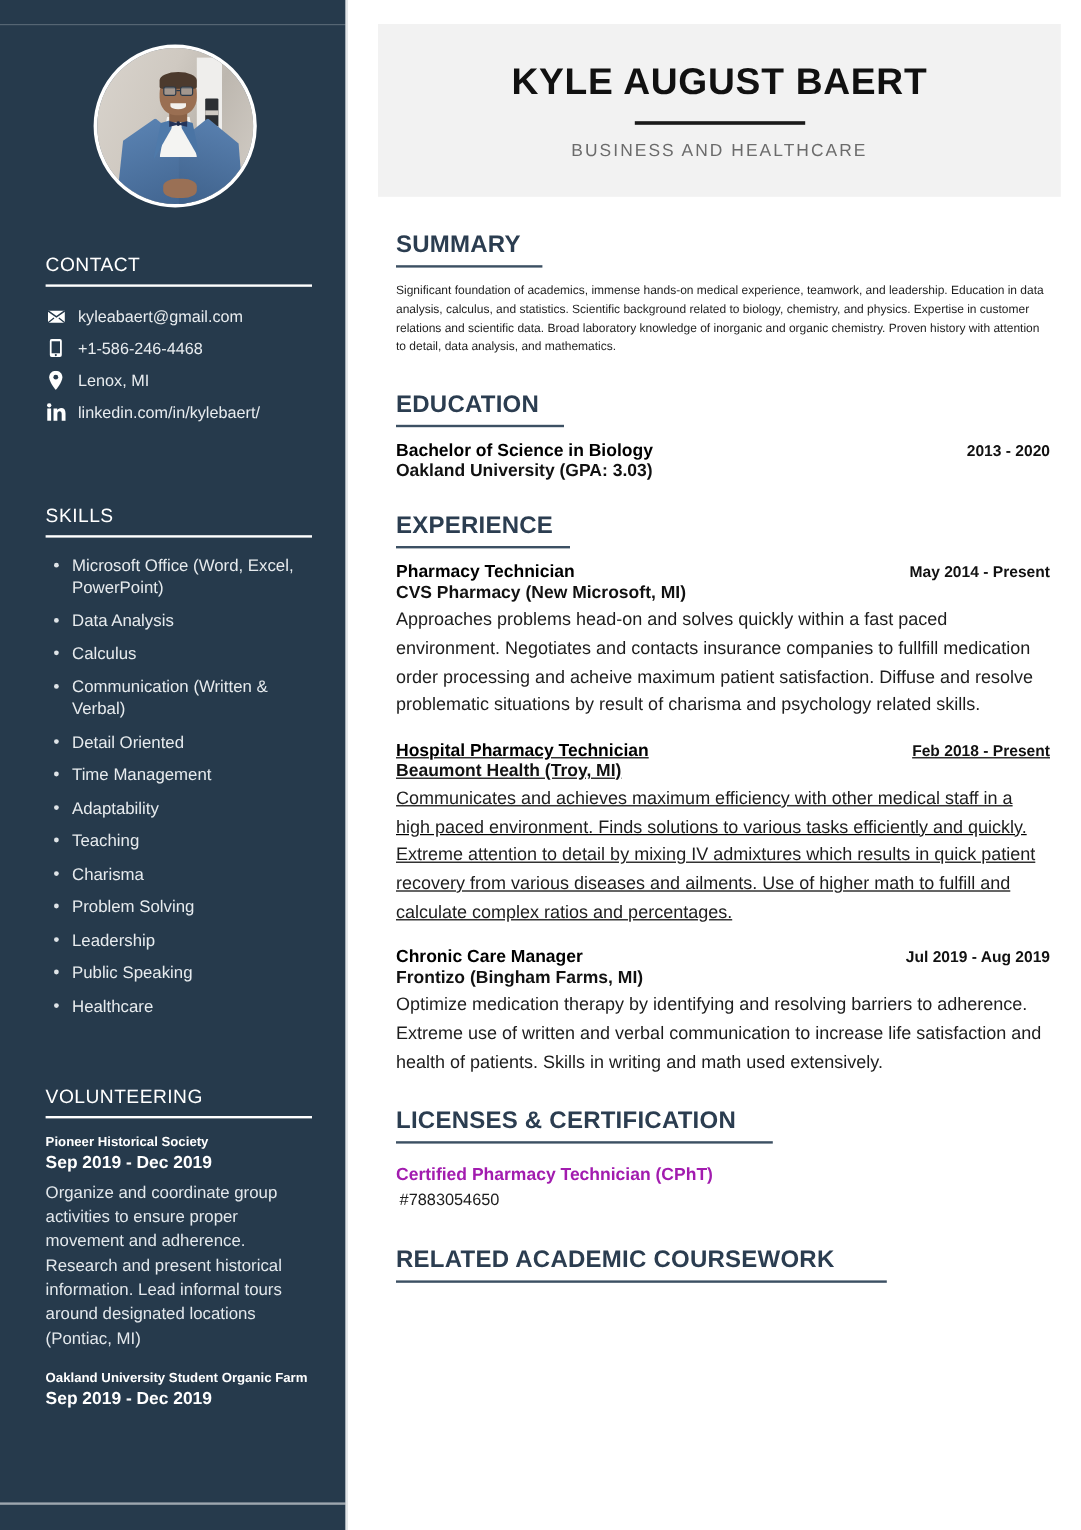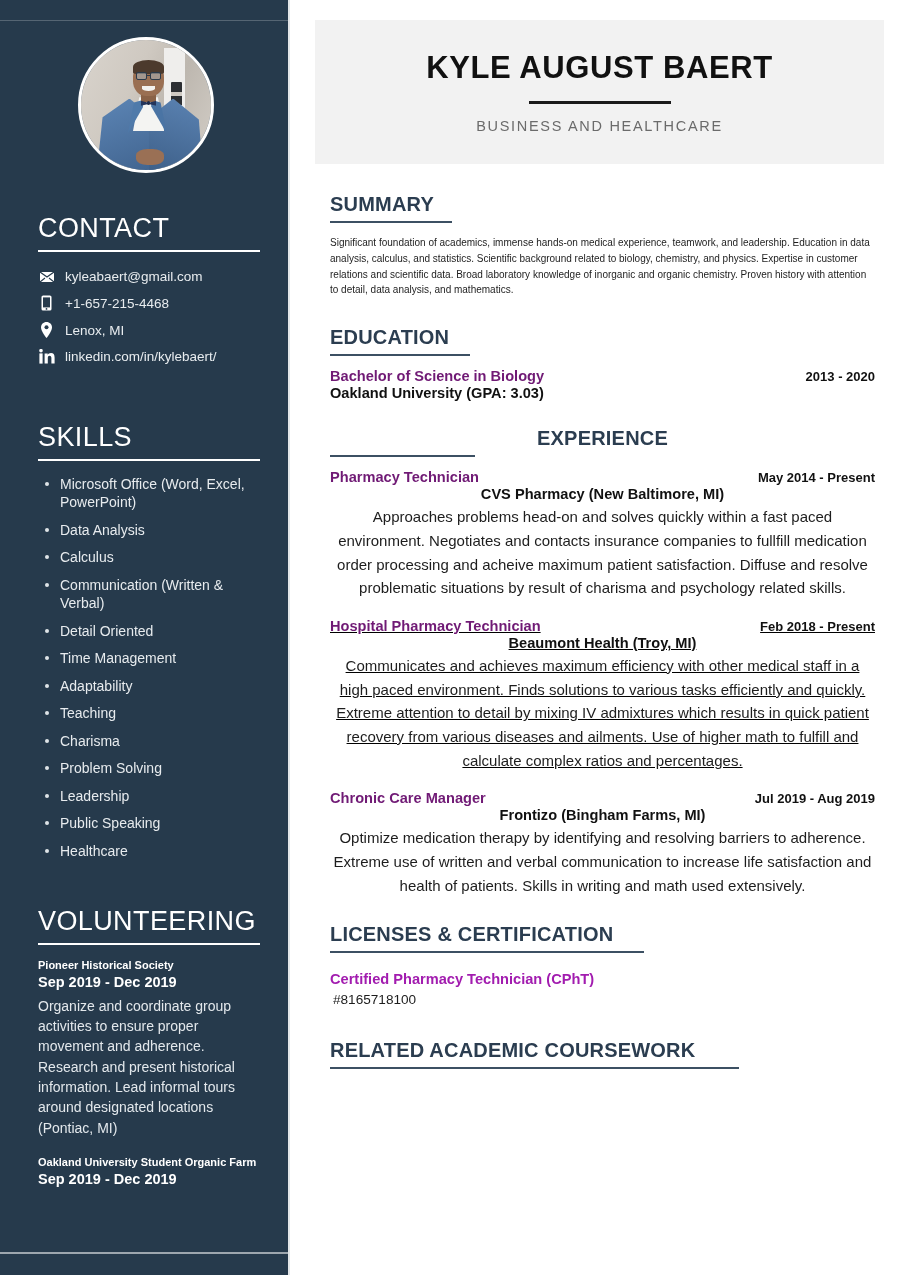--- a/index.html
+++ b/index.html
@@ -78,21 +78,21 @@
     clip-path: polygon(0 26%,45% 0,92% 28%,100% 100%,0 100%);
   }
   .ph-lapel-l{position:absolute;left:36%;top:46%;width:12%;height:26%;background:#4f7aaa;
     clip-path:polygon(100% 0,100% 20%,0 100%,40% 8%);}
   .ph-lapel-r{position:absolute;left:54%;top:46%;width:12%;height:26%;background:#4a74a4;
     clip-path:polygon(0 0,60% 8%,100% 100%,0 20%);}
   .ph-hands{position:absolute;left:42%;top:84%;width:22%;height:12%;background:#9a7055;border-radius:40%;}
 
   .side-sec { position: absolute; left: 38px; width: 222px; }
   .side-h {
-    font-size: 27px; font-weight: 400; letter-spacing: 0.4px;
+    font-size: 16px; font-weight: 400; letter-spacing: 0.4px;
     color: #ffffff; white-space: nowrap;
   }
   .side-h-rule { margin-top: 6px; height: 2px; background: #ffffff; }
   .contact-list { margin-top: 17px; }
   .contact-row {
     display: flex; align-items: center; gap: 10px;
     margin-bottom: 11px; font-size: 13.5px; color: #e8ecef;
   }
   .cicon { width: 17px; flex: 0 0 17px; display: flex; justify-content: center; align-items: center; }
   .cicon svg { display: block; fill: #ffffff; }
@@ -133,21 +133,21 @@
   .sec { margin-bottom: 0; }
   .sec-h {
     font-size: 20px; font-weight: bold; color: #2b3d50;
     letter-spacing: 0.2px; white-space: nowrap;
   }
   .sec-h-rule { height: 2px; background: #3c5063; margin-top: 5px; }
   .body-text { font-size: 10px; line-height: 1.58; color: #1d1d1d; }
 
   .entry { margin-top: 12px; }
   .entry-top { display: flex; justify-content: space-between; align-items: baseline; gap: 14px; }
-  .entry-title { font-size: 14.6px; font-weight: bold; color: #701a75; }
+  .entry-title { font-size: 14.6px; font-weight: bold; color: #000000; }
   .entry-date { font-size: 13px; font-weight: bold; color: #111; white-space: nowrap; }
   .entry-sub { font-size: 14.6px; font-weight: bold; color: #111; margin-top: 1px; }
   .entry-desc { margin-top: 3px; font-size: 15px; line-height: 1.58; color: #1d1d1d; }
   .cert-name { font-size: 14.6px; font-weight: bold; color: #a21caf; }
   .cert-num { font-size: 13.6px; color: #1d1d1d; margin-top: 5px; margin-left: 3px; }
 </style>
 </head>
 <body>
 
 <div class="page">
@@ -199,21 +199,21 @@
         </div>
 
         <div class="contact-row">
           <span class="cicon">
             <svg width="11" height="16" viewBox="0 0 11 16">
                 <rect x="0.5" y="0.5" width="10" height="15" rx="1.6" fill="#fff"></rect>
                 <rect x="2" y="2.4" width="7" height="10" fill="#263a4c"></rect>
                 <circle cx="5.5" cy="13.9" r="0.9" fill="#263a4c"></circle>
               </svg>
           </span>
-          <span>+1-657-215-4468</span>
+          <span>+1-586-246-4468</span>
         </div>
 
         <div class="contact-row">
           <span class="cicon">
             <svg width="13" height="16" viewBox="0 0 13 16">
                 <path d="M6.5 0C3.4 0 1 2.4 1 5.4c0 4 5.5 10.6 5.5 10.6S12 9.4 12 5.4C12 2.4 9.6 0 6.5 0z" fill="#fff"></path>
                 <circle cx="6.5" cy="5.3" r="2" fill="#263a4c"></circle>
               </svg>
           </span>
           <span>Lenox, MI</span>
@@ -293,30 +293,30 @@
         <div class="sec-h-rule" style="width:140px;"></div>
         <div class="entry">
           <div class="entry-top">
             <span class="entry-title">Bachelor of Science in Biology</span>
             <span class="entry-date">2013 - 2020</span>
           </div>
           <div class="entry-sub">Oakland University (GPA: 3.03)</div>
         </div>
       </section>
 
-      <section class="sec" style="margin-top:26px;text-align:center;">
+      <section class="sec" style="margin-top:26px;">
         <div class="sec-h">EXPERIENCE</div>
         <div class="sec-h-rule" style="width:145px;"></div>
 
         <div class="entry">
           <div class="entry-top">
             <span class="entry-title">Pharmacy Technician</span>
             <span class="entry-date">May 2014 - Present</span>
           </div>
-          <div class="entry-sub">CVS Pharmacy (New Baltimore, MI)</div>
+          <div class="entry-sub">CVS Pharmacy (New Microsoft, MI)</div>
           <p class="entry-desc">Approaches problems head-on and solves quickly within a fast paced environment. Negotiates and contacts insurance companies to fullfill medication order processing and acheive maximum patient satisfaction. Diffuse and resolve problematic situations by result of charisma and psychology related skills.</p>
         </div>
 
         <div class="entry" style="margin-top:18px;text-decoration:underline;">
           <div class="entry-top">
             <span class="entry-title">Hospital Pharmacy Technician</span>
             <span class="entry-date">Feb 2018 - Present</span>
           </div>
           <div class="entry-sub">Beaumont Health (Troy, MI)</div>
           <p class="entry-desc">Communicates and achieves maximum efficiency with other medical staff in a high paced environment. Finds solutions to various tasks efficiently and quickly. Extreme attention to detail by mixing IV admixtures which results in quick patient recovery from various diseases and ailments. Use of higher math to fulfill and calculate complex ratios and percentages.</p>
@@ -330,21 +330,21 @@
           <div class="entry-sub">Frontizo (Bingham Farms, MI)</div>
           <p class="entry-desc">Optimize medication therapy by identifying and resolving barriers to adherence. Extreme use of written and verbal communication to increase life satisfaction and health of patients. Skills in writing and math used extensively.</p>
         </div>
       </section>
 
       <section class="sec" style="margin-top:26px;">
         <div class="sec-h">LICENSES &amp; CERTIFICATION</div>
         <div class="sec-h-rule" style="width:314px;"></div>
         <div class="entry" style="margin-top:18px;">
           <div class="cert-name">Certified Pharmacy Technician (CPhT)</div>
-          <div class="cert-num">#8165718100</div>
+          <div class="cert-num">#7883054650</div>
         </div>
       </section>
 
       <section class="sec" style="margin-top:32px;">
         <div class="sec-h">RELATED ACADEMIC COURSEWORK</div>
         <div class="sec-h-rule" style="width:409px;"></div>
       </section>
 
     </div>
   </main>

